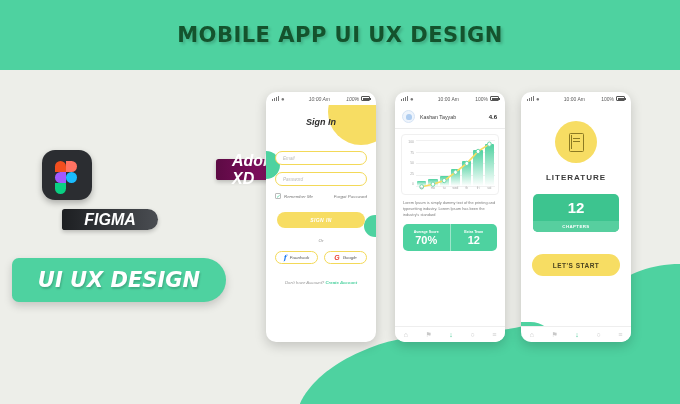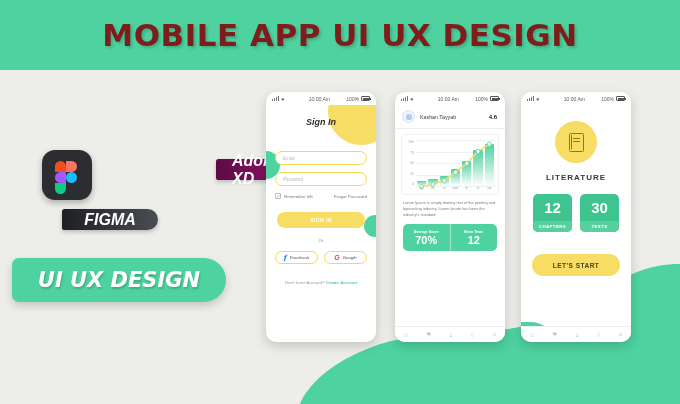--- a/index.html
+++ b/index.html
@@ -13,22 +13,22 @@
 
   
   .header {
     position: absolute; left: 0; top: 0;
     width: 680px; height: 70px;
     background: #4ed2a0;
     display: flex; align-items: center; justify-content: center;
     z-index: 5;
   }
   .header-title {
-    color: #7f1d1d;
-    font-size: 31px;
+    color: #14532d;
+    font-size: 21px;
     font-weight: bold;
     letter-spacing: 0.5px;
     text-shadow: 2px 2px 3px rgba(0,0,0,0.18);
     font-family: "DejaVu Sans", sans-serif;
   }
 
   
   .wave {
     position: absolute;
     left: 0; bottom: 0;
@@ -502,24 +502,20 @@
         <span class="book-spine"></span>
       </span>
     </div>
     <div class="lit-title">LITERATURE</div>
 
     <div class="stat-row" id="stat-row">
         <div class="stat-card">
           <div class="stat-num">12</div>
           <div class="stat-label">CHAPTERS</div>
         </div>
-        <div class="stat-card">
-          <div class="stat-num">30</div>
-          <div class="stat-label">TESTS</div>
-        </div>
       </div>
 
     <div class="btn-start">LET'S START</div>
     <div class="phone-corner-wave"></div>
   </div>
 
   <div class="navbar" id="nav3">
       <span class="nav-icon">⌂</span>
       <span class="nav-icon">⚑</span>
       <span class="nav-icon active">↓</span>

